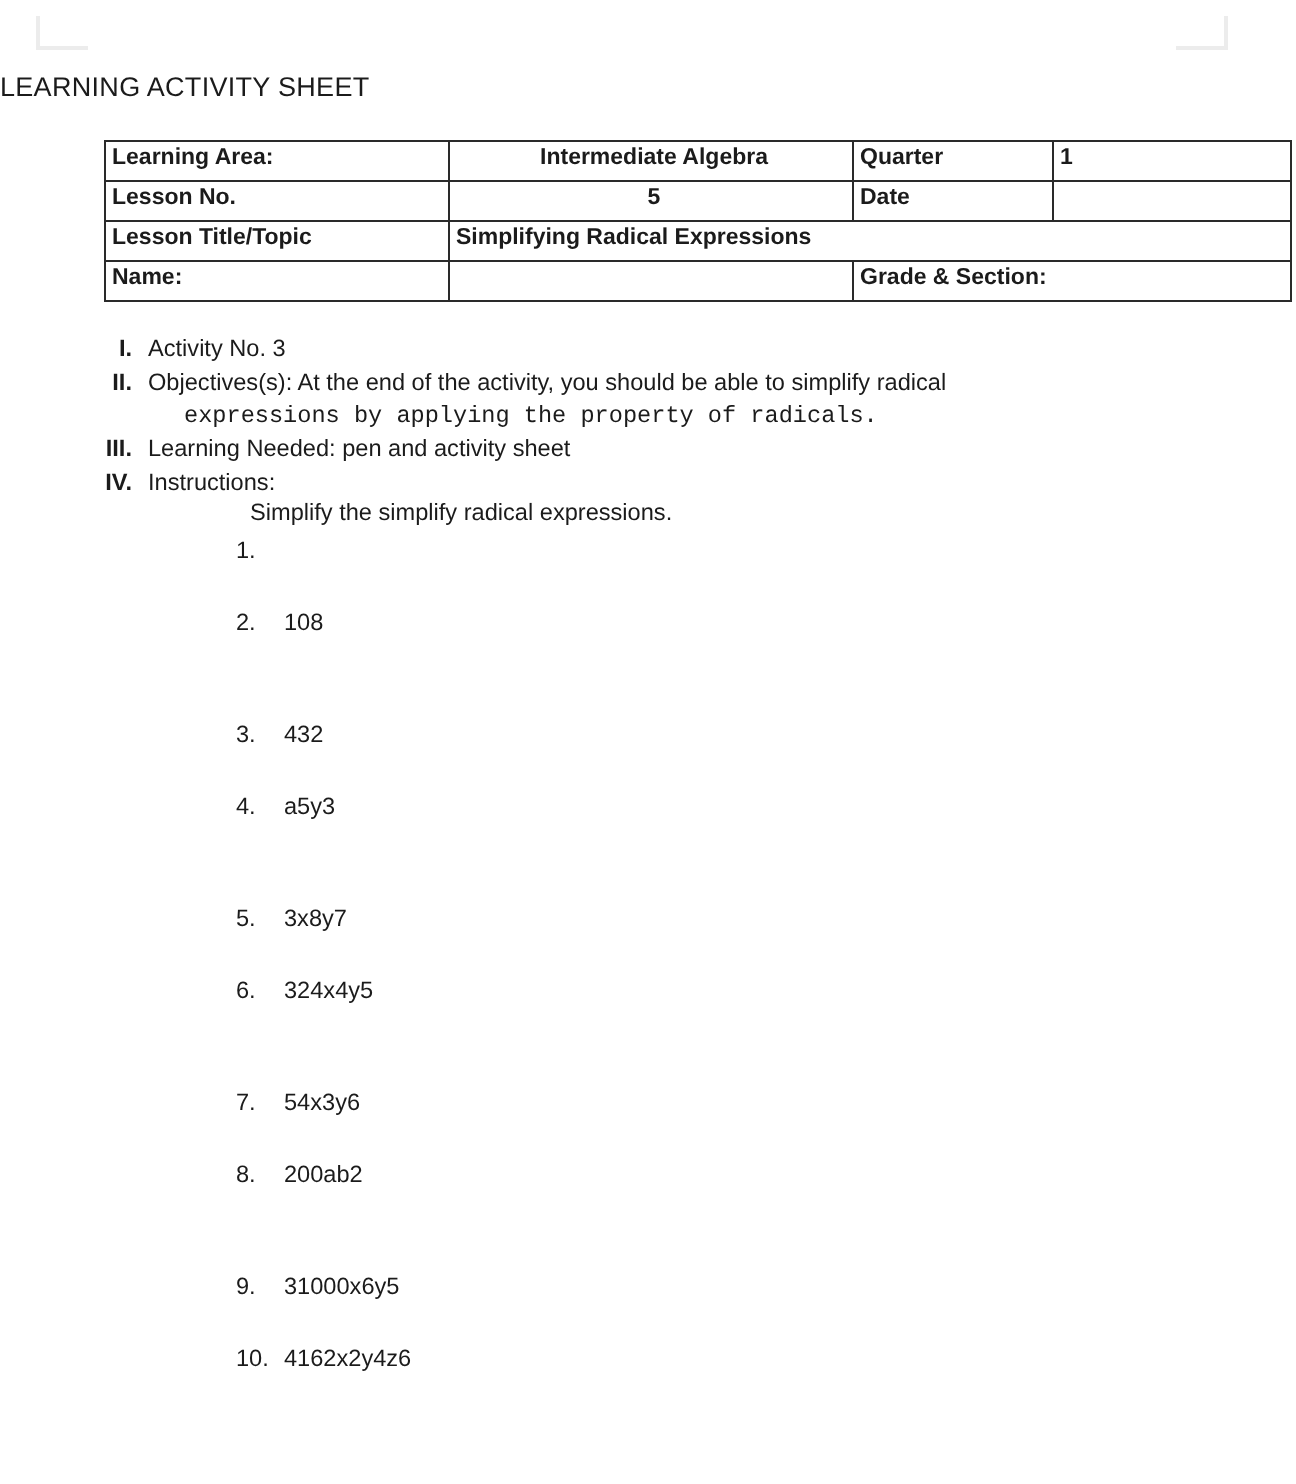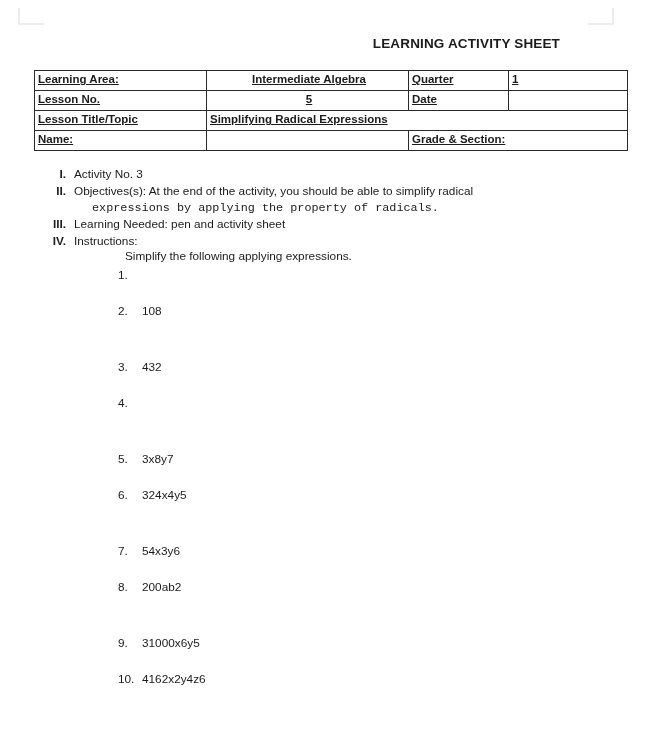--- a/index.html
+++ b/index.html
@@ -37,37 +37,36 @@
     border-right: 2px solid #ececec;
     border-bottom: 2px solid #ececec;
   }
 
   
   .sheet-title {
     position: absolute;
     left: 0;
     top: 36px;
     width: 560px;
-    text-align: right;
+    text-align: left;
     font-size: 13.5px;
-    font-weight: bold;
+    font-weight: normal;
     letter-spacing: 0.15px;
   }
 
   
   .info-table {
     position: absolute;
-    left: 34px;
+    left: 52px;
     top: 70px;
     width: 577px;
     border-collapse: collapse;
     table-layout: fixed;
     font-size: 11.5px;
     font-weight: bold;
-    text-decoration: underline;
   }
   .info-table td {
     border: 1px solid #2a2a2a;
     padding: 1px 0 2px 3px;
     height: 16px;
     vertical-align: middle;
     line-height: 1.15;
     white-space: nowrap;
     overflow: hidden;
   }
@@ -202,21 +201,21 @@
 
   <div class="outline-row">
     <div class="outline-num">IV.</div>
     <div class="outline-body">
       <b>Instructions:</b><span></span>
     </div>
   </div>
 
 </div>
 
-<div class="instruction-line">Simplify the following applying expressions.</div>
+<div class="instruction-line">Simplify the simplify radical expressions.</div>
 
 <div class="exercise-list">
 
   <div class="exercise-item">
     <span class="exercise-num">1.</span>
   </div>
   <div class="gap-tight"></div>
 
   <div class="exercise-item">
     <span class="exercise-num">2.</span>
@@ -225,20 +224,21 @@
   <div class="gap-wide"></div>
 
   <div class="exercise-item">
     <span class="exercise-num">3.</span>
     <span class="exercise-text">432</span>
   </div>
   <div class="gap-tight"></div>
 
   <div class="exercise-item">
     <span class="exercise-num">4.</span>
+    <span class="exercise-text">a5y3</span>
   </div>
   <div class="gap-wide"></div>
 
   <div class="exercise-item">
     <span class="exercise-num">5.</span>
     <span class="exercise-text">3x8y7</span>
   </div>
   <div class="gap-tight"></div>
 
   <div class="exercise-item">

